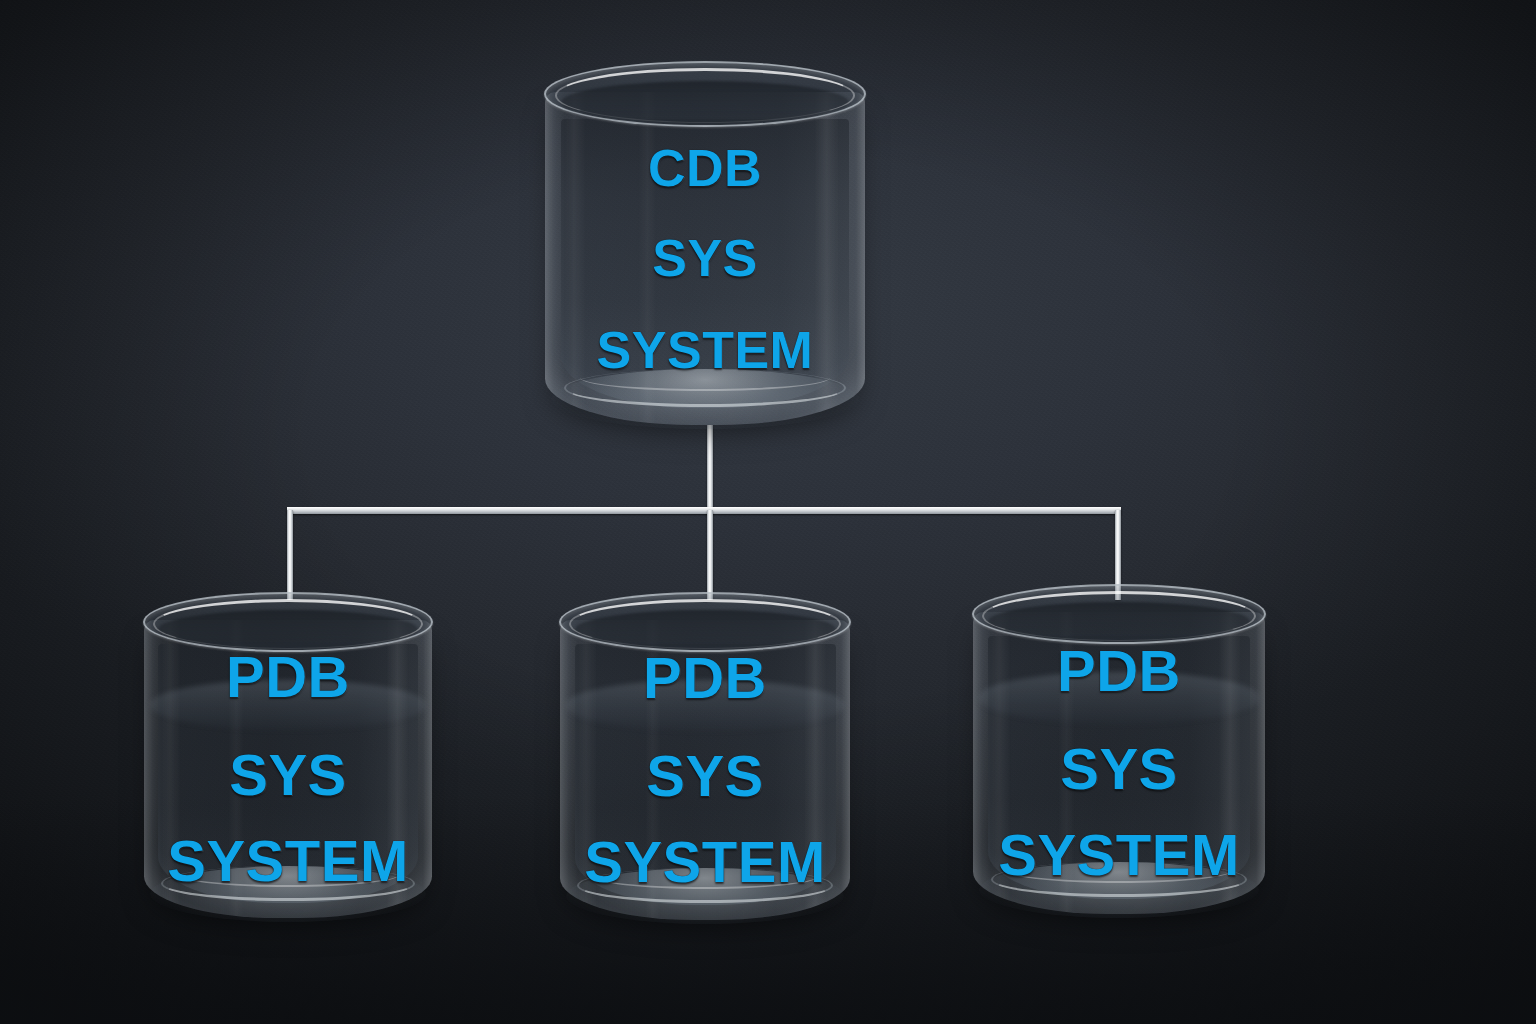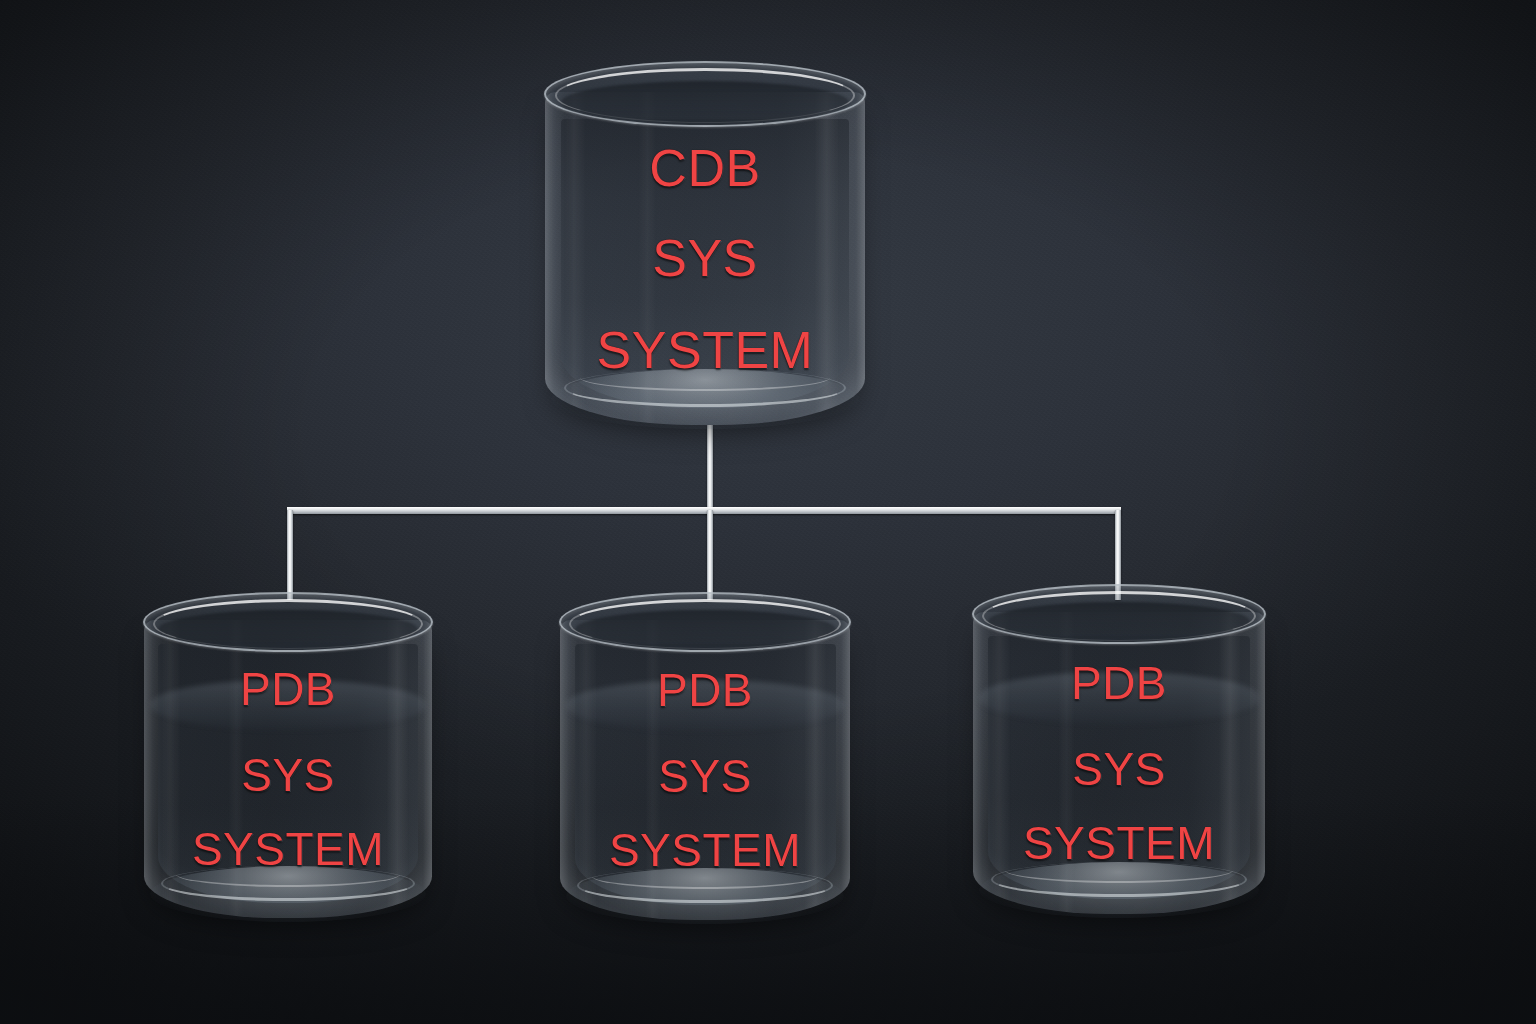--- a/index.html
+++ b/index.html
@@ -186,38 +186,38 @@
   .labels{
     position:absolute; inset:0;
     display:flex;
     flex-direction:column;
     align-items:center;
     justify-content:center;
     z-index:5;
     pointer-events:none;
   }
   .labels .ln{
-    color:#ef4444;
-    font-weight:400;
+    color:#0ea5e9;
+    font-weight:700;
     letter-spacing:.5px;
     line-height:1.0;
     text-shadow:
       0 2px 2px rgba(0,0,0,.62),
       0 0 1px rgba(0,0,0,.8),
       1px 1px 0 rgba(120,130,140,.35);
     white-space:nowrap;
   }
 
   
   #glass-cdb .labels .ln{ font-size:52px; }
   #glass-cdb .labels .ln.l1{ margin-bottom:38px; }
   #glass-cdb .labels .ln.l2{ margin-bottom:40px; }
 
   
-  .pdb .labels .ln{ font-size:46px; }
+  .pdb .labels .ln{ font-size:58px; }
   .pdb .labels .ln.l1{ margin-bottom:40px; }
   .pdb .labels .ln.l2{ margin-bottom:28px; }
 </style>
 </head>
 <body>
 
 <div id="stage">
 
   <div class="bg-base"></div>
   <div class="bg-grain"></div>

